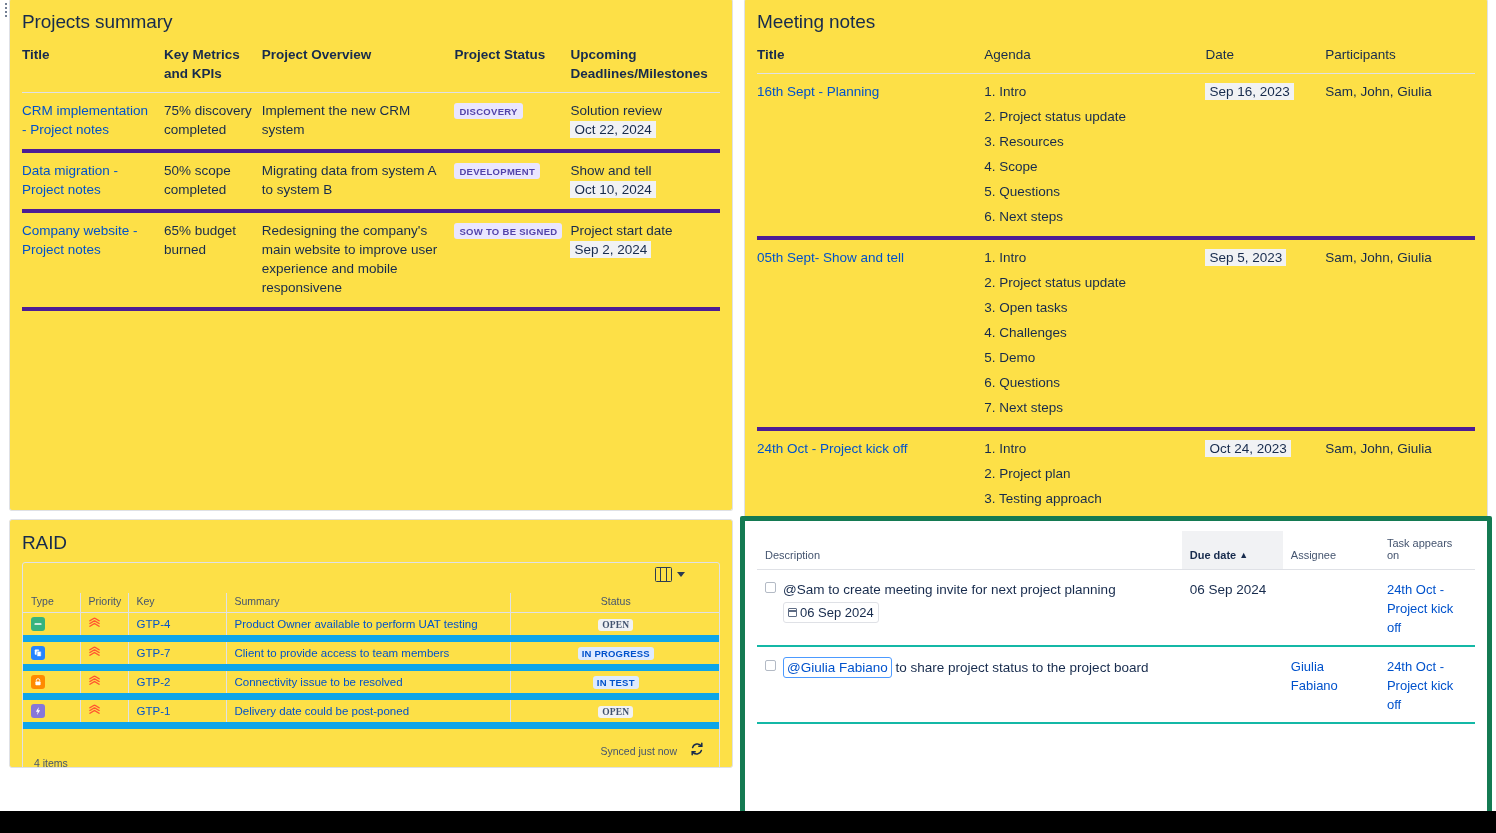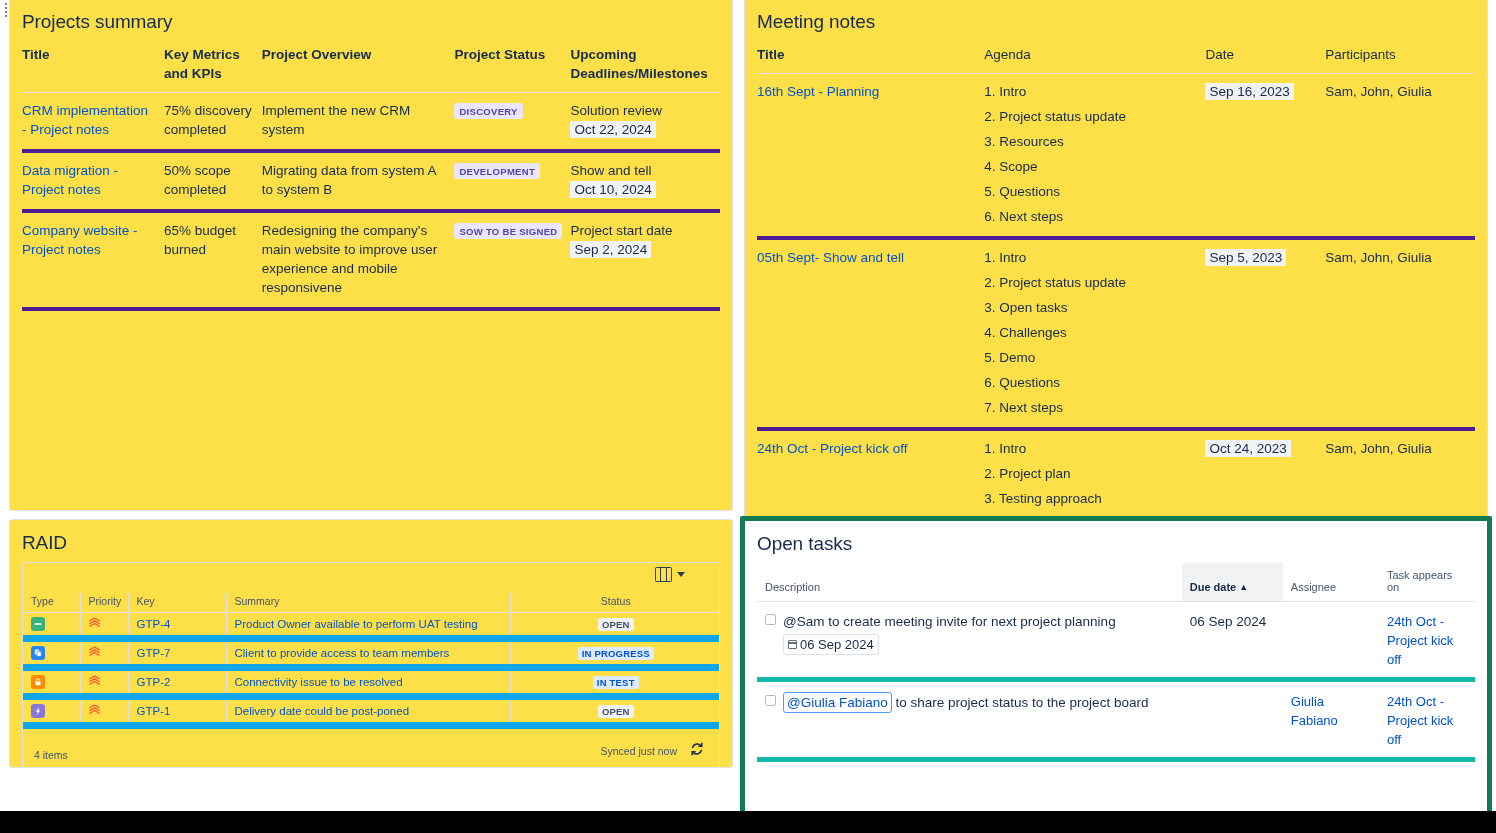--- a/index.html
+++ b/index.html
@@ -95,43 +95,43 @@
     border-bottom:1px solid #dfe1e6;
   }
   table.jira td {
     font-size:11.5px; color:#172b4d; padding: 3px 6px 3px 8px; height:23px;
     border-right:1px solid #dfe1e6; border-bottom:7px solid #0ea5e9;
     white-space:nowrap; overflow:hidden;
   }
   table.jira tr td:last-child, table.jira tr th:last-child { border-right:none;text-align:center; }
   table.jira a { color:#0052cc; text-decoration:none; font-size:11.5px; }
   .jira-foot { height:44px; position:relative; }
-  .jira-foot .items { position:absolute; left:11px; top:20px; font-size:10.5px; color:#44546f; }
+  .jira-foot .items { position:absolute; left:11px; top:28px; font-size:10.5px; color:#44546f; }
   .jira-foot .sync  { position:absolute; right:42px; top:16px; font-size:10.5px; color:#44546f; }
   .sync-icon { position:absolute; right:14px; top:12px; width:16px; height:16px; color:#172b4d; }
 
   .tico { width:14px;height:14px;border-radius:3px;display:inline-flex;align-items:center;justify-content:center;color:#fff;font-size:9px;font-weight:700;vertical-align:-2px; }
   .tico.green { background:#36b37e; }
   .tico.blue  { background:#2684ff; }
   .tico.orange{ background:#ff8b00; }
   .tico.purple{ background:#8777d9; }
   .prio { color:#ff5630; font-size:12px; letter-spacing:-1px; font-weight:700; display:inline-block; transform:scaleY(0.85); }
   .st { display:inline-block; font-size:9.5px; font-weight:700; padding:1px 4px; border-radius:3px; letter-spacing:.2px; }
-  .st.gray { background:#f1f2f4; color:#42526e; }
+  .st.gray { background:#f1f2f4; color:#42526e;font-family:Liberation Serif, serif; }
   .st.blue { background:#deebff; color:#0052cc; }
 
   
   #open-tasks .ot-body { padding: 10px 12px 0 12px; background:#fff; height:100%; }
   table.ot { width:100%; border-collapse:collapse; }
   table.ot th {
     text-align:left; font-size:11px; font-weight:400; color:#44546f;
     padding:6px 8px 8px 8px; border-bottom:1px solid #dfe1e6; vertical-align:bottom;
   }
   table.ot th.sorted { background:#f1f2f4; font-weight:700; color:#172b4d; }
-  table.ot td { font-size:13.5px; color:#172b4d; padding:10px 8px 8px 8px; border-bottom:5px solid #14b8a6; vertical-align:top; line-height:19px; }
+  table.ot td { font-size:13.5px; color:#172b4d; padding:10px 8px 8px 8px; border-bottom:2px solid #14b8a6; vertical-align:top; line-height:19px; }
   table.ot col.o1{width:420px;} table.ot col.o2{width:100px;} table.ot col.o3{width:95px;} table.ot col.o4{width:95px;}
   .ot-check { width:11px;height:11px;border:1.5px solid #b3bac5;border-radius:2px;display:inline-block;vertical-align:1px;margin-right:7px;background:#fff;cursor:pointer; }
   .ot-datechip { display:inline-block;border:1px solid #dfe1e6;border-radius:3px;padding:0px 4px;font-size:13px;margin-left:18px;margin-top:3px;white-space:nowrap; }
   .cal-ico { display:inline-block;width:9px;height:9px;border:1px solid #5e6c84;border-radius:1px;vertical-align:0px;margin-right:3px;position:relative;}
   .cal-ico::before{content:"";position:absolute;left:0;right:0;top:1px;height:1.5px;background:#5e6c84;}
   .mention { display:inline-block;border:1px solid #4c9aff;border-radius:3px;padding:0 3px;color:#0052cc;background:#fff; }
   .ot-link { color:#0052cc; text-decoration:none; font-size:13px; line-height:19px; }
 
   
   .blackbar { position:absolute; left:0; bottom:0; width:1496px; height:22px; background:#000; }
@@ -364,21 +364,20 @@
                 <path d="M3.2 13.7v-3h3"></path>
             </svg>
           </span>
         </div>
       </div>
     </div>
   </section>
 
   <section class="panel" id="open-tasks">
     <div class="ot-body">
-      <h2 class="panel-title">Open tasks</h2>
       <table class="ot">
         <colgroup>
             <col class="o1">
             <col class="o2">
             <col class="o3">
             <col class="o4">
           </colgroup>
         <thead>
           <tr>
             <th>Description</th>

